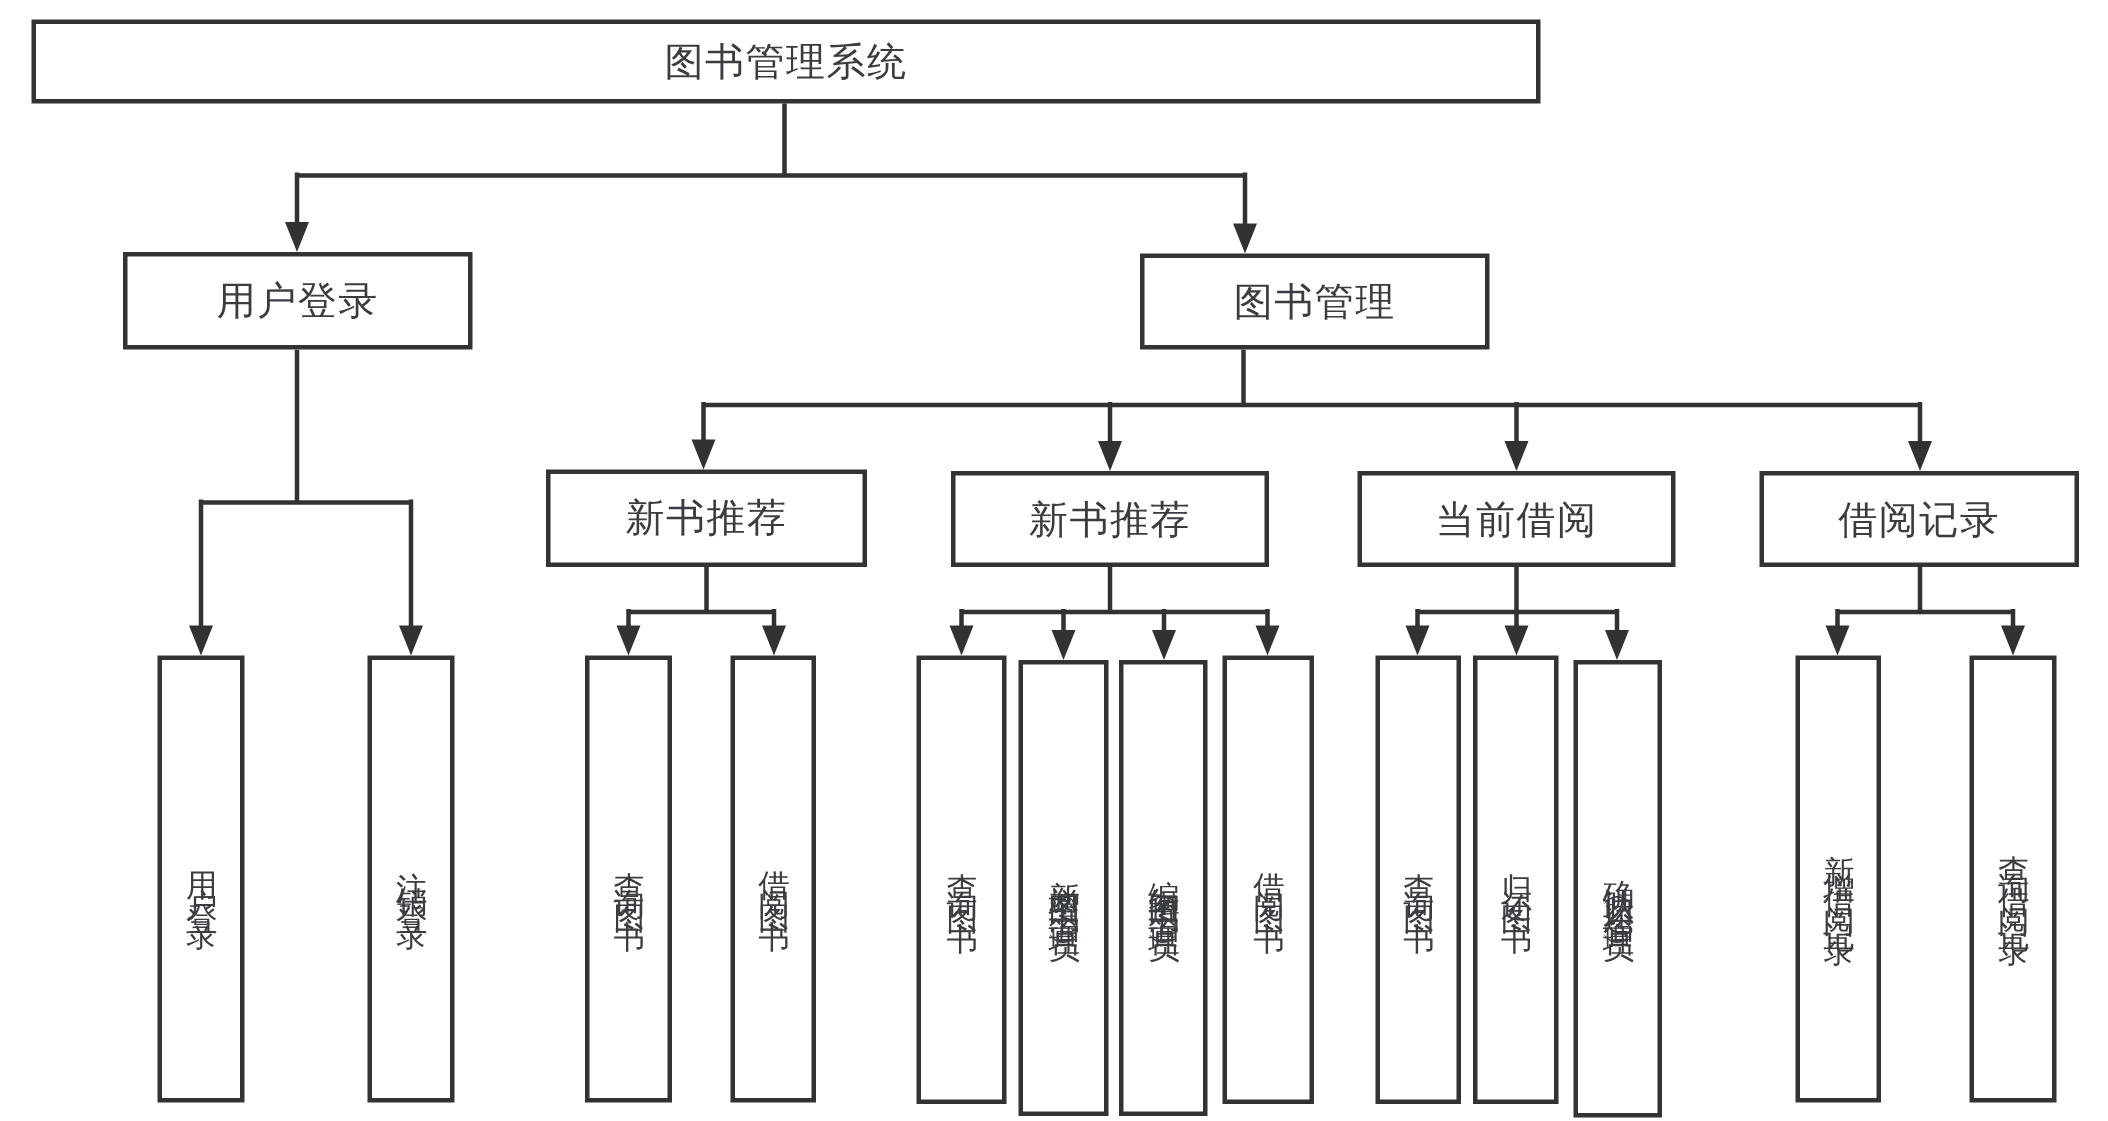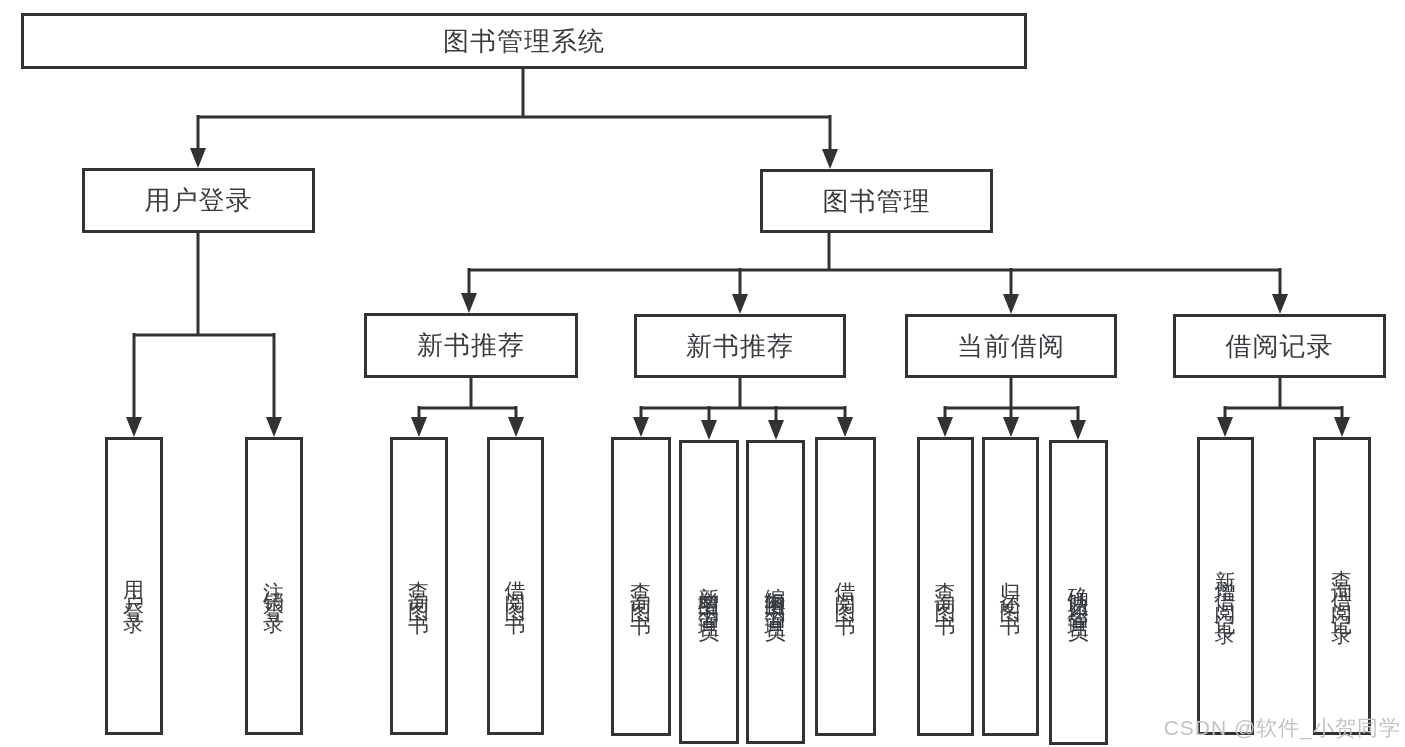--- a/index.html
+++ b/index.html
@@ -168,15 +168,14 @@
     <span class="vtext tight">确认归还（管理员）</span>
   </div>
 
   <div class="vbox" style="left:1197px; top:437px; width:57px; height:298px;">
     <span class="vtext">新增借阅记录</span>
   </div>
   <div class="vbox" style="left:1313px; top:437px; width:58px; height:298px;">
     <span class="vtext">查询借阅记录</span>
   </div>
 
-  <div id="watermark">CSDN @软件_小贺同学</div>
 
 </div>
 
 </body></html>

